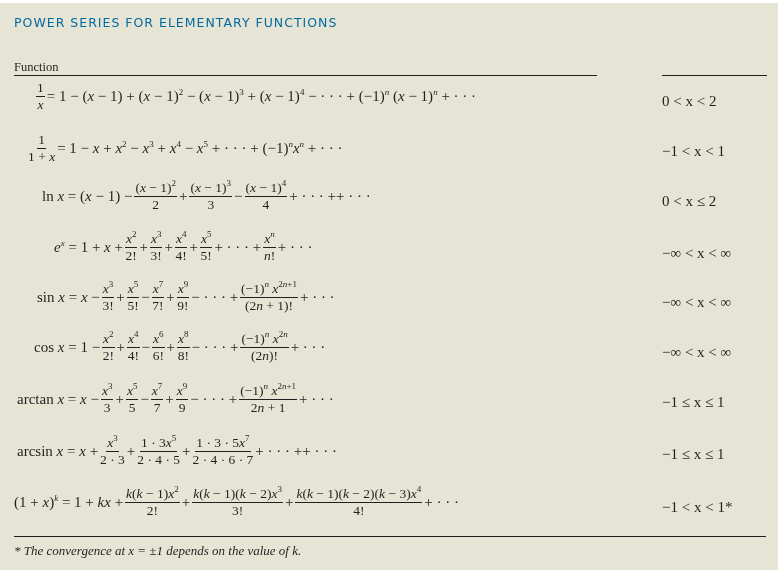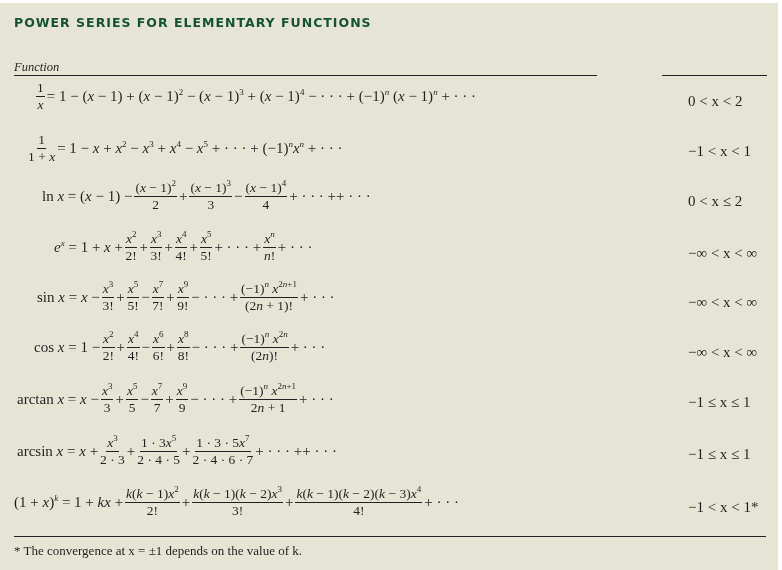--- a/index.html
+++ b/index.html
@@ -1,29 +1,29 @@
 <!DOCTYPE html>
 <html><head>
 <meta charset="utf-8">
 <style>
   html, body { margin:0; padding:0; }
   body { width:782px; height:570px; background:#ffffff; position:relative; overflow:hidden;
          font-family:"Liberation Serif","DejaVu Serif",serif; color:#231f20; }
   .panel { position:absolute; left:0; top:3px; width:778px; height:567px; background:#e6e5d5; }
   .title { position:absolute; left:14px; top:12px; font-family:"DejaVu Sans","Liberation Sans",sans-serif;
-           font-weight:bold; font-size:12.5px; letter-spacing:1px; color:#14532d; }
-  .hdr-func { position:absolute; left:14px; top:57px; font-style:italic; font-size:12.5px; }
+           font-weight:normal; font-size:12.5px; letter-spacing:1px; color:#0369a1; }
+  .hdr-func { position:absolute; left:14px; top:57px; font-size:12.5px; }
   .rule1 { position:absolute; left:14px; top:72px; width:583px; height:1px; background:#231f20; }
   .hdr-int { position:absolute; left:662px; top:38px; font-style:italic; font-size:12.5px; line-height:17px; }
   .rule2 { position:absolute; left:662px; top:72px; width:105px; height:1px; background:#231f20; }
   .rule3 { position:absolute; left:14px; top:533px; width:752px; height:1px; background:#231f20; }
-  .foot { position:absolute; left:14px; top:540px; font-size:13px; }
+  .foot { position:absolute; left:14px; top:540px; font-style:italic; font-size:13px; }
 
   .row { position:absolute; display:flex; align-items:center; font-size:15px; white-space:nowrap; }
-  .interval { position:absolute; font-size:15px; white-space:nowrap;margin-left:26px; }
+  .interval { position:absolute; font-size:15px; white-space:nowrap; }
   .frac { display:inline-flex; flex-direction:column; align-items:center; vertical-align:middle; margin:0 2px; line-height:1.05; }
   .frac .num { padding:0 1px 1px; border-bottom:1px solid #231f20; font-size:13.5px; }
   .frac .den { padding-top:1px; font-size:13.5px; }
   i { font-style:italic; }
   sup { font-size:9px; vertical-align:6px; line-height:0; }
 </style>
 </head>
 <body>
 
 <div class="panel">

